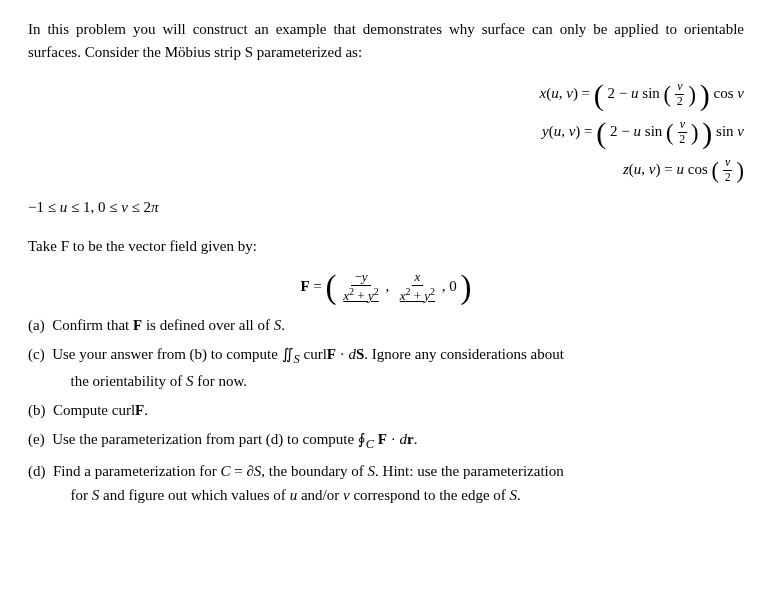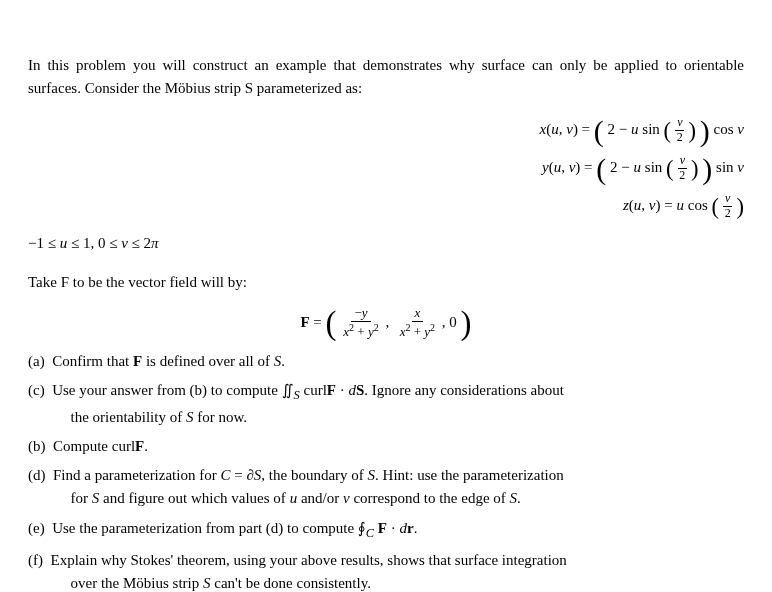--- a/index.html
+++ b/index.html
@@ -15,21 +15,20 @@
       color: #000000;
       width: 772px;
       min-height: 592px;
       padding: 18px 28px 18px 28px;
       line-height: 1.55;
     }
 
     .intro-text {
       text-align: justify;
       margin-bottom: 8px;
-      margin-top: 36px;
     }
 
     .equations-block {
       margin: 10px 0 10px 0;
       text-align: center;
       line-height: 2.4;
     }
 
     .eq-line {
       display: block;
@@ -108,20 +107,21 @@
       border-bottom: 1px solid #000;
       padding: 0 3px;
       text-align: center;
       white-space: nowrap;
     }
 
     .frac-inline .den {
       padding: 0 3px;
       text-align: center;
       white-space: nowrap;
+      text-decoration: underline;
     }
 
     .half-frac {
       display: inline-flex;
       flex-direction: column;
       align-items: center;
       vertical-align: middle;
       font-size: 12px;
       line-height: 1.1;
     }
@@ -186,21 +186,21 @@
     <span class="paren-med">)</span>
   </span>
 
   <span class="constraint-line">
     −1 ≤ <i>u</i> ≤ 1, 0 ≤ <i>v</i> ≤ 2<i>π</i>
   </span>
 
 </div>
 
 <div style="margin-bottom:6px;">
-  <span>Take F to be the vector field will by:</span>
+  <span>Take F to be the vector field given by:</span>
 </div>
 
 <div class="vector-field">
   <span style="font-weight:bold;">F</span> =
   <span class="big-paren-open">(</span>
   <span class="frac-inline">
     <span class="num">−<i>y</i></span>
     <span class="den"><i>x</i><sup class="small">2</sup> + <i>y</i><sup class="small">2</sup></span>
   </span>
   ,&nbsp;
@@ -226,29 +226,24 @@
     Ignore any considerations about<br>
     &nbsp;&nbsp;&nbsp;&nbsp;&nbsp;&nbsp;the orientability of <i>S</i> for now.
   </li>
 
   <li>
     <span class="label">(b)&nbsp;</span>
     Compute curl<span class="bold">F</span>.
   </li>
 
   <li>
+    <span class="label">(e)&nbsp;</span>
+    Use the parameterization from part (d) to compute ∮<sub><i>C</i></sub> <span class="bold">F</span> · <i>d</i><span class="bold">r</span>.
+  </li>
+
+  <li>
     <span class="label">(d)&nbsp;</span>
     Find a parameterization for <i>C</i> = ∂<i>S</i>, the boundary of <i>S</i>. Hint: use the parameterization<br>
     &nbsp;&nbsp;&nbsp;&nbsp;&nbsp;&nbsp;for <i>S</i> and figure out which values of <i>u</i> and/or <i>v</i> correspond to the edge of <i>S</i>.
   </li>
 
-  <li>
-    <span class="label">(e)&nbsp;</span>
-    Use the parameterization from part (d) to compute ∮<sub><i>C</i></sub> <span class="bold">F</span> · <i>d</i><span class="bold">r</span>.
-  </li>
-
-  <li>
-    <span class="label">(f)&nbsp;</span>
-    Explain why Stokes' theorem, using your above results, shows that surface integration<br>
-    &nbsp;&nbsp;&nbsp;&nbsp;&nbsp;&nbsp;over the Möbius strip <i>S</i> can't be done consistently.
-  </li>
 
 </ul>
 
 </body></html>

